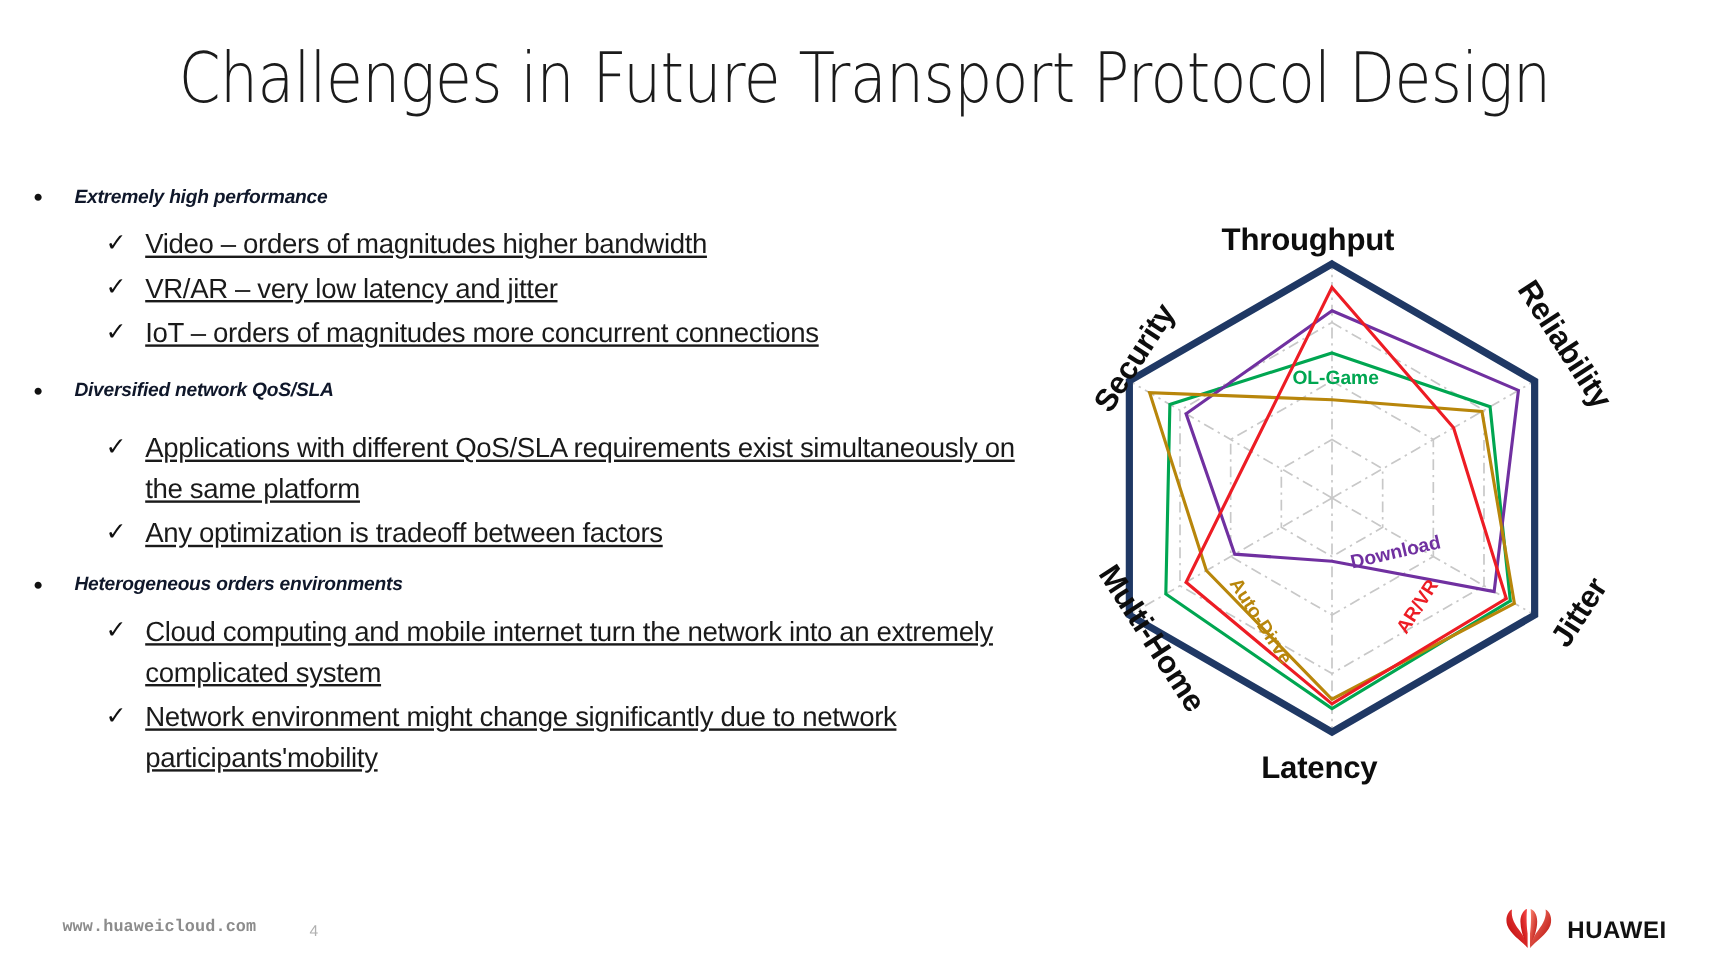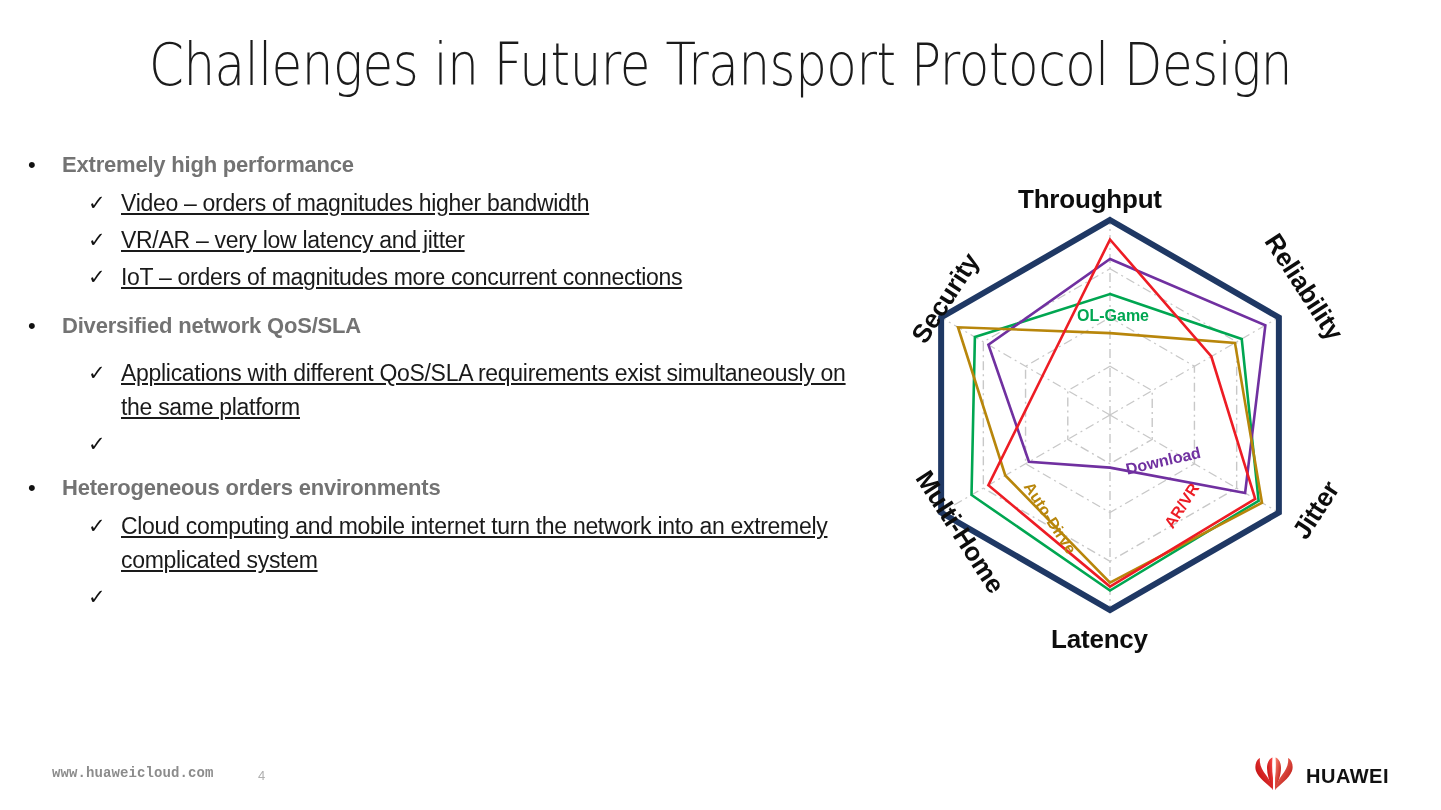--- a/index.html
+++ b/index.html
@@ -25,22 +25,23 @@
 
   .lvl1{
     display:flex;align-items:flex-start;
     margin:0 0 6px 0;
   }
   .lvl1 .mark{
     width:34px;flex:0 0 34px;text-align:left;
     font-size:22px;line-height:30px;color:#111;
   }
   .lvl1 .txt{
-    font-size:22px;font-weight:bold;line-height:30px;color:#737373;
+    font-size:16px;font-weight:bold;line-height:30px;color:#0f172a;
     letter-spacing:-0.2px;
+    font-style:italic;
   }
 
   .lvl2{
     display:flex;align-items:flex-start;
     margin:0 0 3px 0;padding-left:60px;
   }
   .lvl2 .mark{
     width:33px;flex:0 0 33px;text-align:left;
     font-size:21px;line-height:34px;color:#111;
   }
@@ -127,34 +128,36 @@
       <span class="mark">•</span>
       <span class="txt">Diversified network QoS/SLA</span>
     </div>
     <div class="gap-sm"></div>
     <div class="lvl2">
       <span class="mark">✓</span>
       <span class="txt">Applications with different QoS/SLA requirements exist simultaneously on the same platform</span>
     </div>
     <div class="lvl2">
       <span class="mark">✓</span>
+      <span class="txt">Any optimization is tradeoff between factors</span>
     </div>
 
     <div class="gap-sm"></div>
 
     <div class="lvl1">
       <span class="mark">•</span>
       <span class="txt">Heterogeneous orders environments</span>
     </div>
     <div class="lvl2">
       <span class="mark">✓</span>
       <span class="txt">Cloud computing and mobile internet turn the network into an extremely complicated system</span>
     </div>
     <div class="lvl2">
       <span class="mark">✓</span>
+      <span class="txt">Network environment might change significantly due to network participants'mobility</span>
     </div>
 
   </div>
 
   <div class="chart">
     <svg id="radar-svg" width="580" height="530" viewBox="0 0 580 530">
         <polygon points="280,216.25 322.2187384344914,240.625 322.2187384344914,289.375 280,313.75 237.7812615655086,289.375 237.78126156550863,240.625" fill="none" stroke="#c8c8c8" stroke-width="1.4" stroke-linejoin="miter" stroke-dasharray="9 4 2 4"></polygon>
         <polygon points="280,167.5 364.4374768689828,216.25 364.4374768689828,313.75 280,362.5 195.56252313101723,313.75 195.56252313101726,216.25" fill="none" stroke="#c8c8c8" stroke-width="1.4" stroke-linejoin="miter" stroke-dasharray="9 4 2 4"></polygon>
         <polygon points="280,118.75 406.65621530347414,191.875 406.65621530347414,338.125 280,411.25 153.34378469652586,338.125 153.34378469652586,191.87499999999997" fill="none" stroke="#c8c8c8" stroke-width="1.4" stroke-linejoin="miter" stroke-dasharray="9 4 2 4"></polygon>
         <line x1="280" y1="265" x2="280" y2="70" stroke="#c8c8c8" stroke-width="1.4" stroke-dasharray="9 4 2 4"></line>

